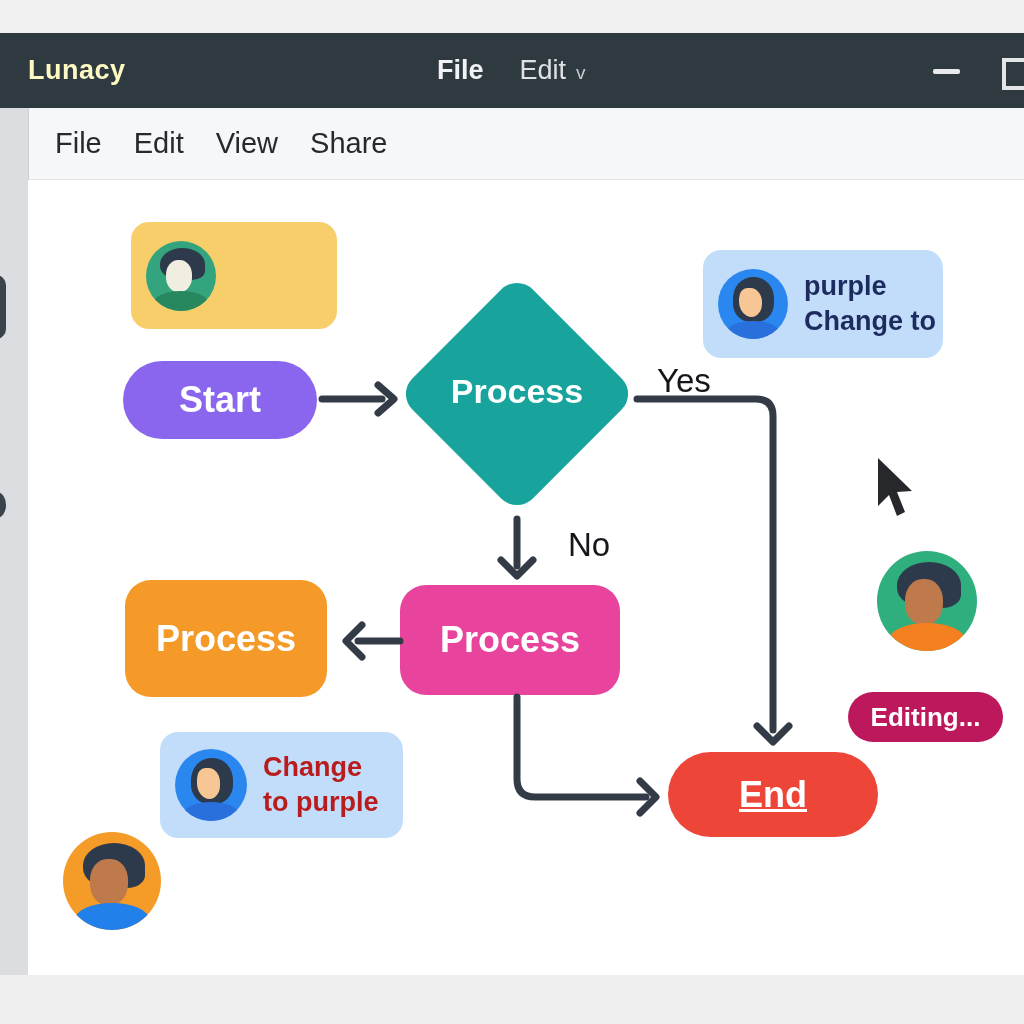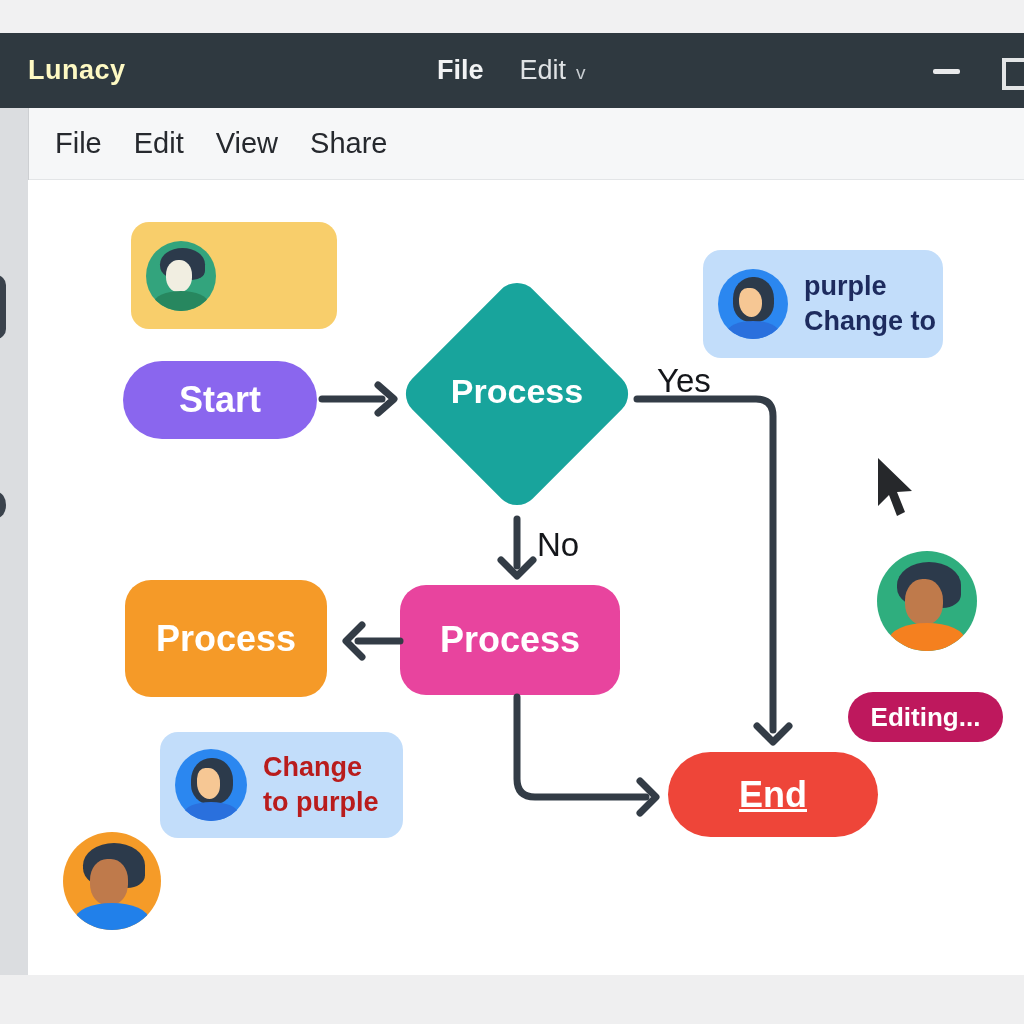--- a/index.html
+++ b/index.html
@@ -61,21 +61,21 @@
   .decision-label{
     position:absolute; left:417px; top:372px; width:200px; text-align:center;
     color:#fff; font-weight:700; font-size:34px;
   }
   .node-process-left{left:125px; top:580px; width:202px; height:117px; border-radius:26px;}
   .node-process-center{left:400px; top:585px; width:220px; height:110px; border-radius:26px;}
   .node-end{left:668px; top:752px; width:210px; height:85px; border-radius:43px;text-decoration:underline;}
 
   .edge-label{position:absolute; color:#14161a; font-size:33px; font-weight:400;}
   .label-yes{left:657px; top:362px;}
-  .label-no{left:537px; top:526px;}
+  .label-no{left:568px; top:526px;}
 
   .connectors{position:absolute; left:0; top:0; width:1024px; height:1024px; pointer-events:none;}
 
   
   .comment{
     position:absolute; display:flex; align-items:center; gap:16px;
     border-radius:18px; padding-left:15px; box-sizing:border-box;
   }
   .comment-text{font-size:27px; font-weight:600; line-height:1.28;}
   .c-looks{left:131px; top:222px; width:206px; height:107px;}

